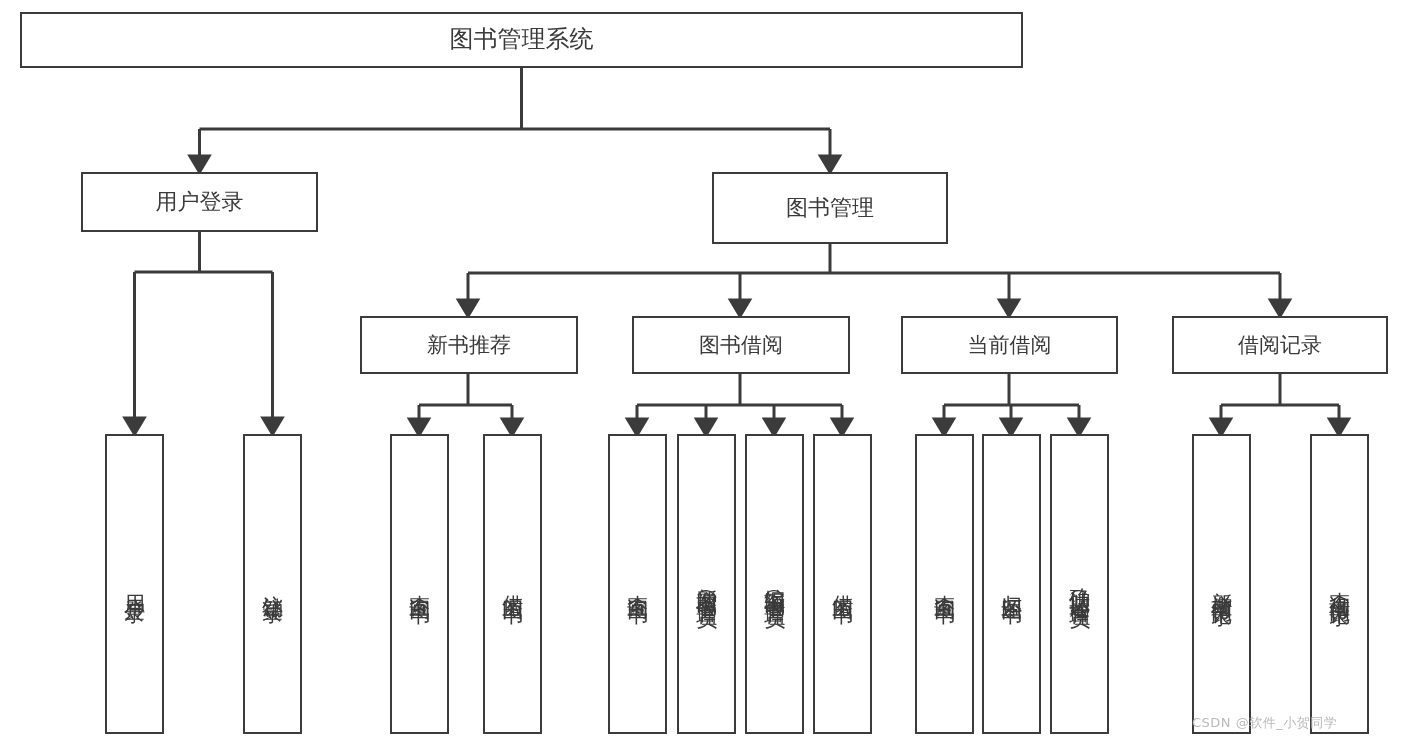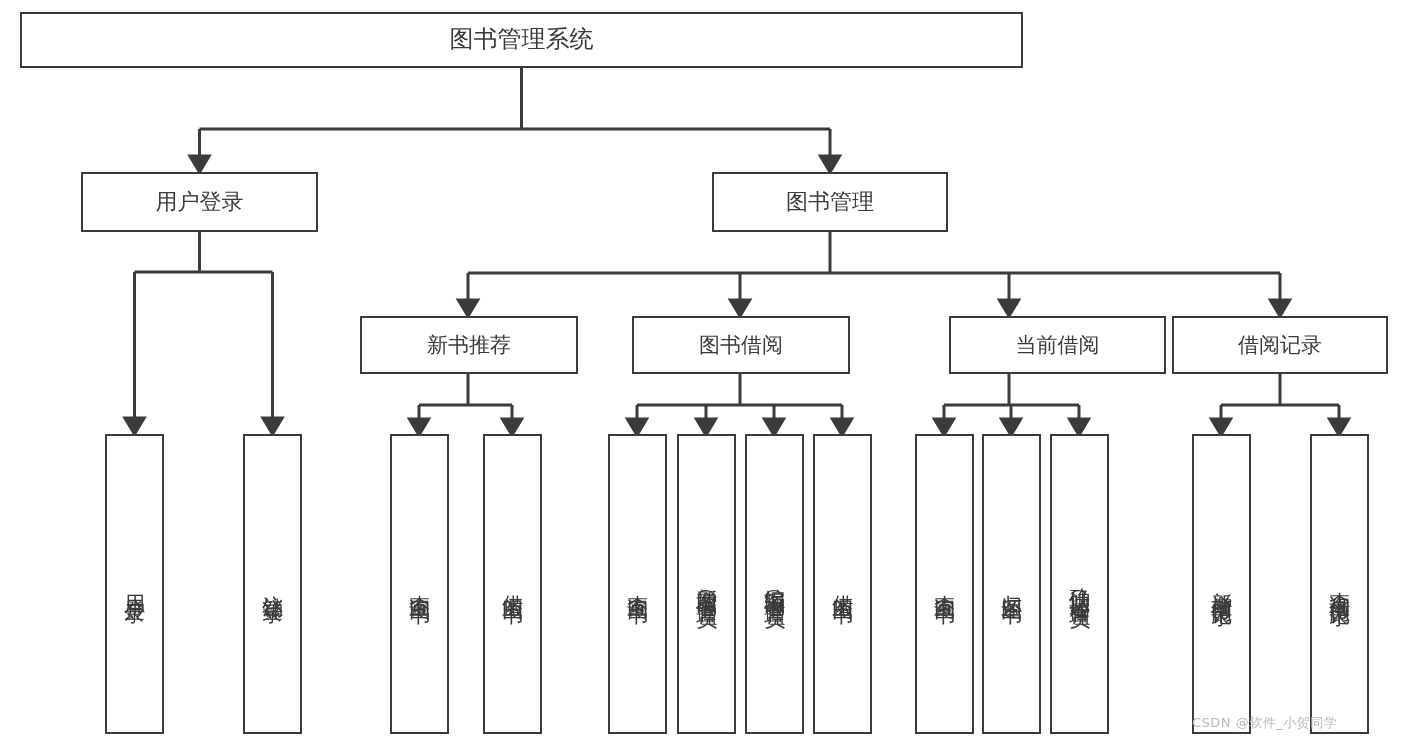--- a/index.html
+++ b/index.html
@@ -145,31 +145,31 @@
     </g>
   </svg>
 
   <div class="node level0" style="left:20px; top:12px; width:1003px; height:56px;">
     <span>图书管理系统</span>
   </div>
 
   <div class="node level1" style="left:81px; top:172px; width:237px; height:60px;">
     <span>用户登录</span>
   </div>
-  <div class="node level1" style="left:712px; top:172px; width:236px; height:60px;">
+  <div class="node level1" style="left:712px; top:172px; width:236px; height:72px;">
     <span>图书管理</span>
   </div>
 
   <div class="node level2" style="left:360px; top:316px; width:218px; height:58px;">
     <span>新书推荐</span>
   </div>
   <div class="node level2" style="left:632px; top:316px; width:218px; height:58px;">
     <span>图书借阅</span>
   </div>
-  <div class="node level2" style="left:949px; top:316px; width:217px; height:58px;">
+  <div class="node level2" style="left:901px; top:316px; width:217px; height:58px;">
     <span>当前借阅</span>
   </div>
   <div class="node level2" style="left:1172px; top:316px; width:216px; height:58px;">
     <span>借阅记录</span>
   </div>
 
   <div class="node leaf" style="left:105px; top:434px; width:59px; height:300px;">
     <span class="vtext">用户登录</span>
   </div>
   <div class="node leaf" style="left:243px; top:434px; width:59px; height:300px;">

